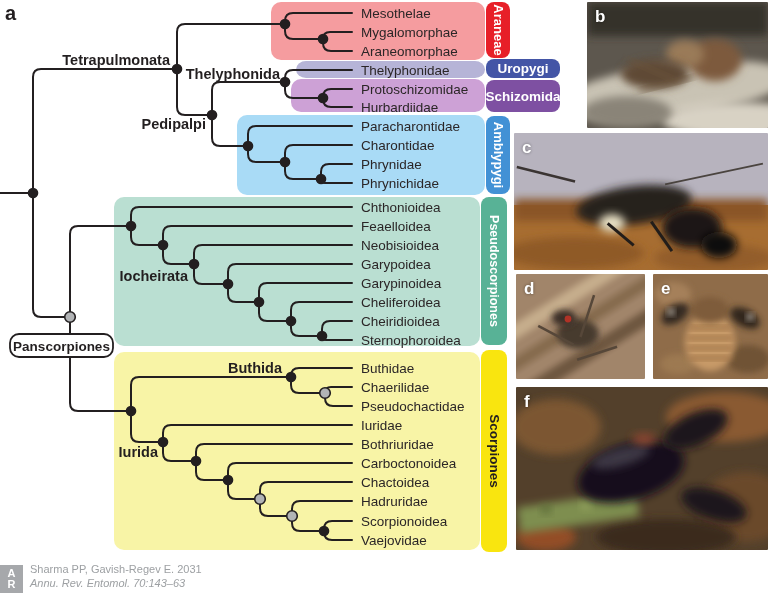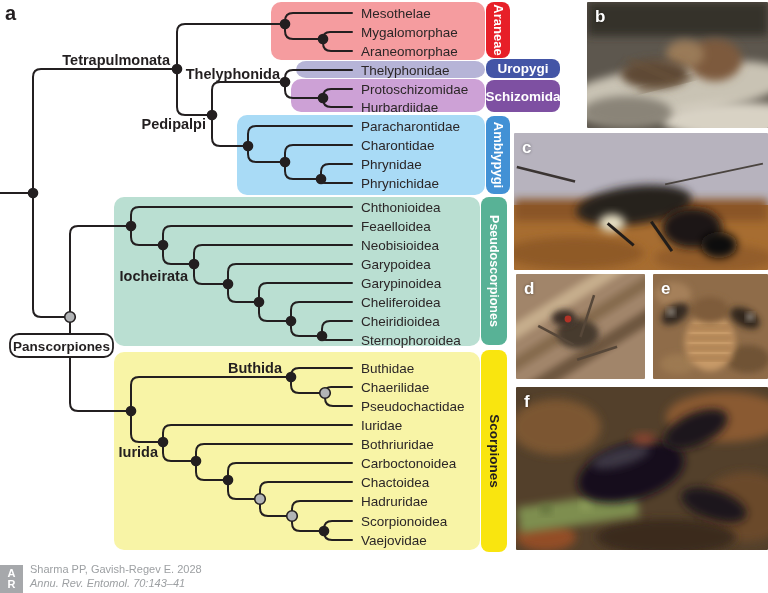--- a/index.html
+++ b/index.html
@@ -282,16 +282,16 @@
       <ellipse cx="105" cy="70" rx="30" ry="9" fill="#3c3744" transform="rotate(-16 105 70)" filter="url(#bl5)"></ellipse>
       <ellipse cx="128" cy="52" rx="12" ry="6" fill="#8a4630" filter="url(#bl5)"></ellipse>
     </svg>
     <span class="panel-letter" style="left:8px;top:5px;">f</span>
   </div>
 
   <div class="ar-logo" style="left:0;top:565px;width:23px;height:28px;">
     <span>A</span>
     <span>R</span>
   </div>
-  <div class="footer-line" style="left:30px;top:563px;">Sharma PP, Gavish-Regev E. 2028</div>
-  <div class="footer-line it" style="left:30px;top:577px;">Annu. Rev. Entomol. 70:143–41</div>
+  <div class="footer-line" style="left:30px;top:563px;">Sharma PP, Gavish-Regev E. 2031</div>
+  <div class="footer-line it" style="left:30px;top:577px;">Annu. Rev. Entomol. 70:143–63</div>
 
 </div>
 
 </body></html>

